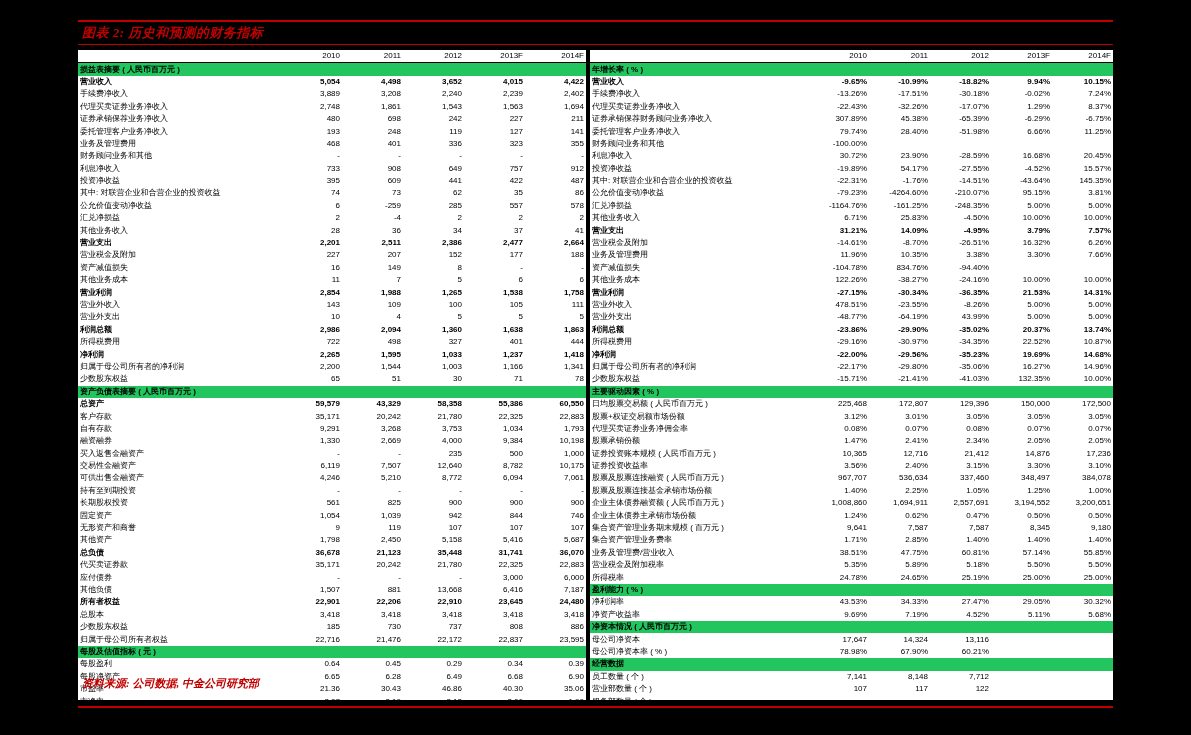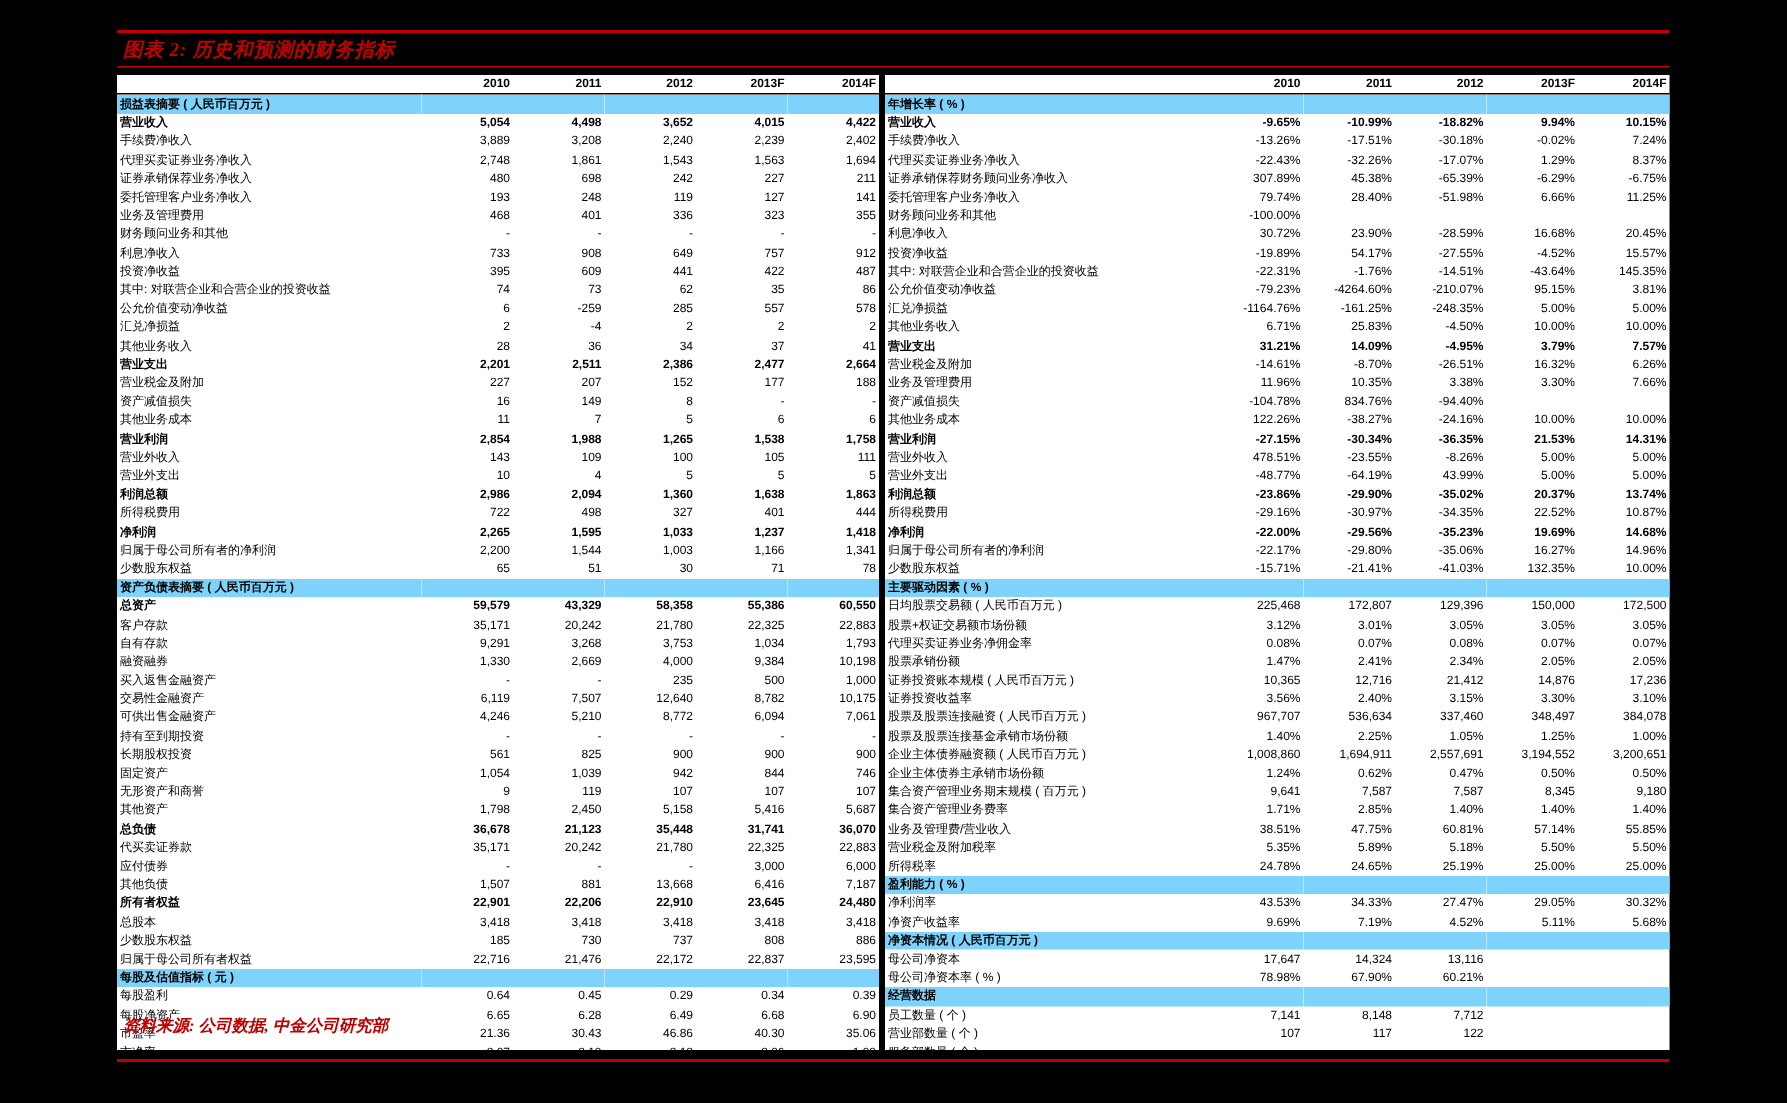--- a/index.html
+++ b/index.html
@@ -12,23 +12,23 @@
   .foot-text{position:absolute;left:82px;top:676px;font-size:11px;font-weight:bold;font-style:italic;color:#c00000;font-family:"Liberation Serif","DejaVu Serif",serif;}
 
   .tbl-wrap{position:absolute;background:#fff;}
   #left-table-wrap{left:78px;top:50px;width:508px;height:650px;}
   #right-table-wrap{left:590px;top:50px;width:523px;height:650px;}
 
   table.fin{border-collapse:collapse;width:100%;font-size:8px;line-height:1.0;}
   table.fin td{padding:0 2px;height:12.4px;white-space:nowrap;overflow:hidden;}
   td.lbl{text-align:left;}
   td.num{text-align:right;width:57px;}
-  .hdr td{font-weight:bold;text-align:right;border-bottom:1px solid #000;padding-bottom:1px;font-size:8px;}
+  .hdr td{font-weight:normal;text-align:right;border-bottom:1px solid #000;padding-bottom:1px;font-size:8px;}
   .hdr td.lbl{border-bottom:1px solid #000;}
-  tr.sect td{background:#7dd3fc;font-weight:bold;}
+  tr.sect td{background:#22c55e;font-weight:bold;}
   tr.bold td{font-weight:bold;}
   .ind1{padding-left:10px;}
   .ind2{padding-left:20px;}
 </style>
 </head>
 <body>
 
 <div class="page">
 
   <div class="title-rule-top"></div>

